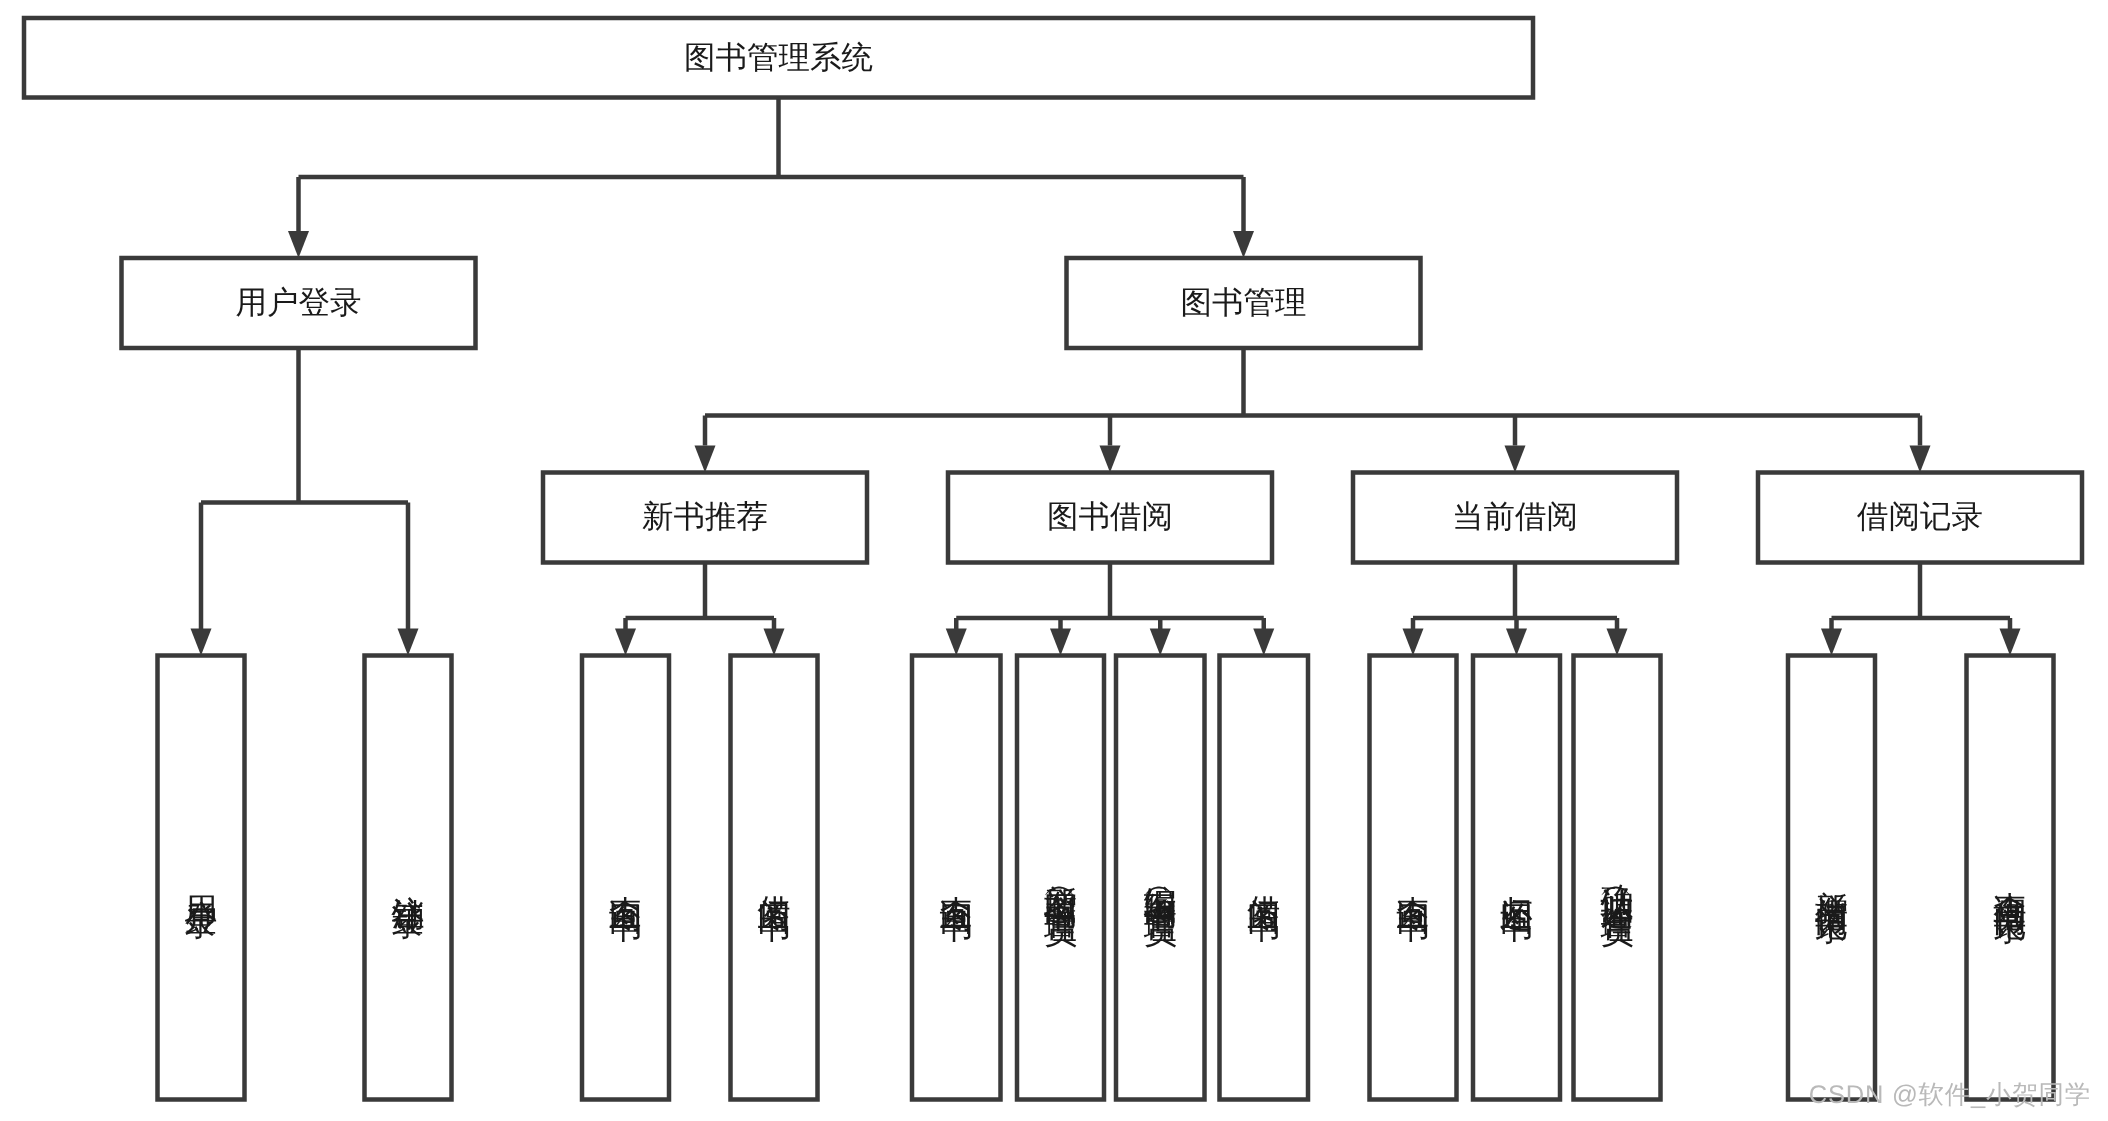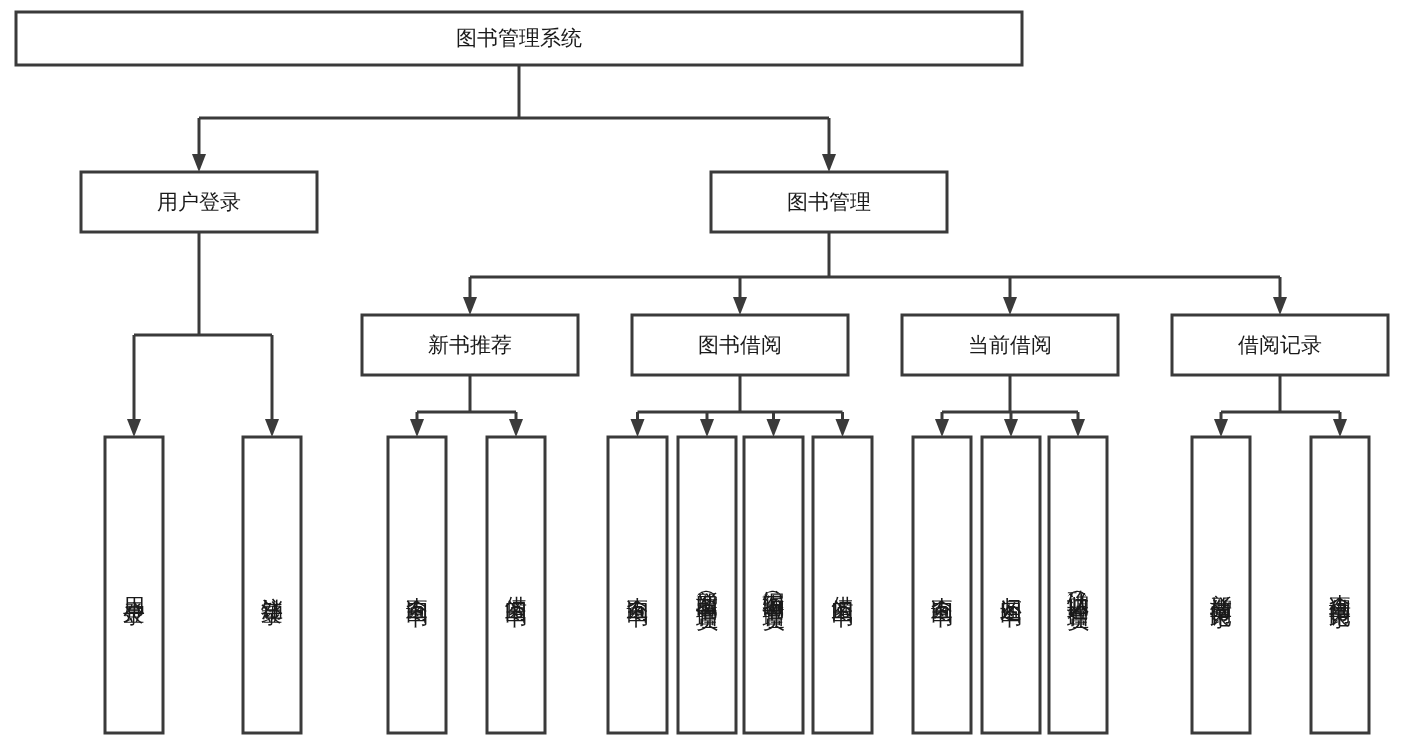--- a/index.html
+++ b/index.html
@@ -214,13 +214,14 @@
       <div class="leaf-label" style="left: 678px; top: 441px; width: 58px; height: 288px;">新增图书（管理员）</div>
       <div class="leaf-label" style="left: 744px; top: 441px; width: 59px; height: 288px;">编辑图书（管理员）</div>
       <div class="leaf-label" style="left: 813px; top: 441px; width: 59px; height: 288px;">借阅图书</div>
       <div class="leaf-label" style="left: 913px; top: 441px; width: 58px; height: 288px;">查询图书</div>
       <div class="leaf-label" style="left: 982px; top: 441px; width: 58px; height: 288px;">归还图书</div>
       <div class="leaf-label" style="left: 1049px; top: 441px; width: 58px; height: 288px;">确认归还（管理员）</div>
       <div class="leaf-label" style="left: 1192px; top: 441px; width: 58px; height: 288px;">新增借阅记录</div>
       <div class="leaf-label" style="left: 1311px; top: 441px; width: 58px; height: 288px;">查询借阅记录</div>
     </div>
 
+  <div class="watermark">CSDN @软件_小贺同学</div>
 </div>
 
 </body></html>

